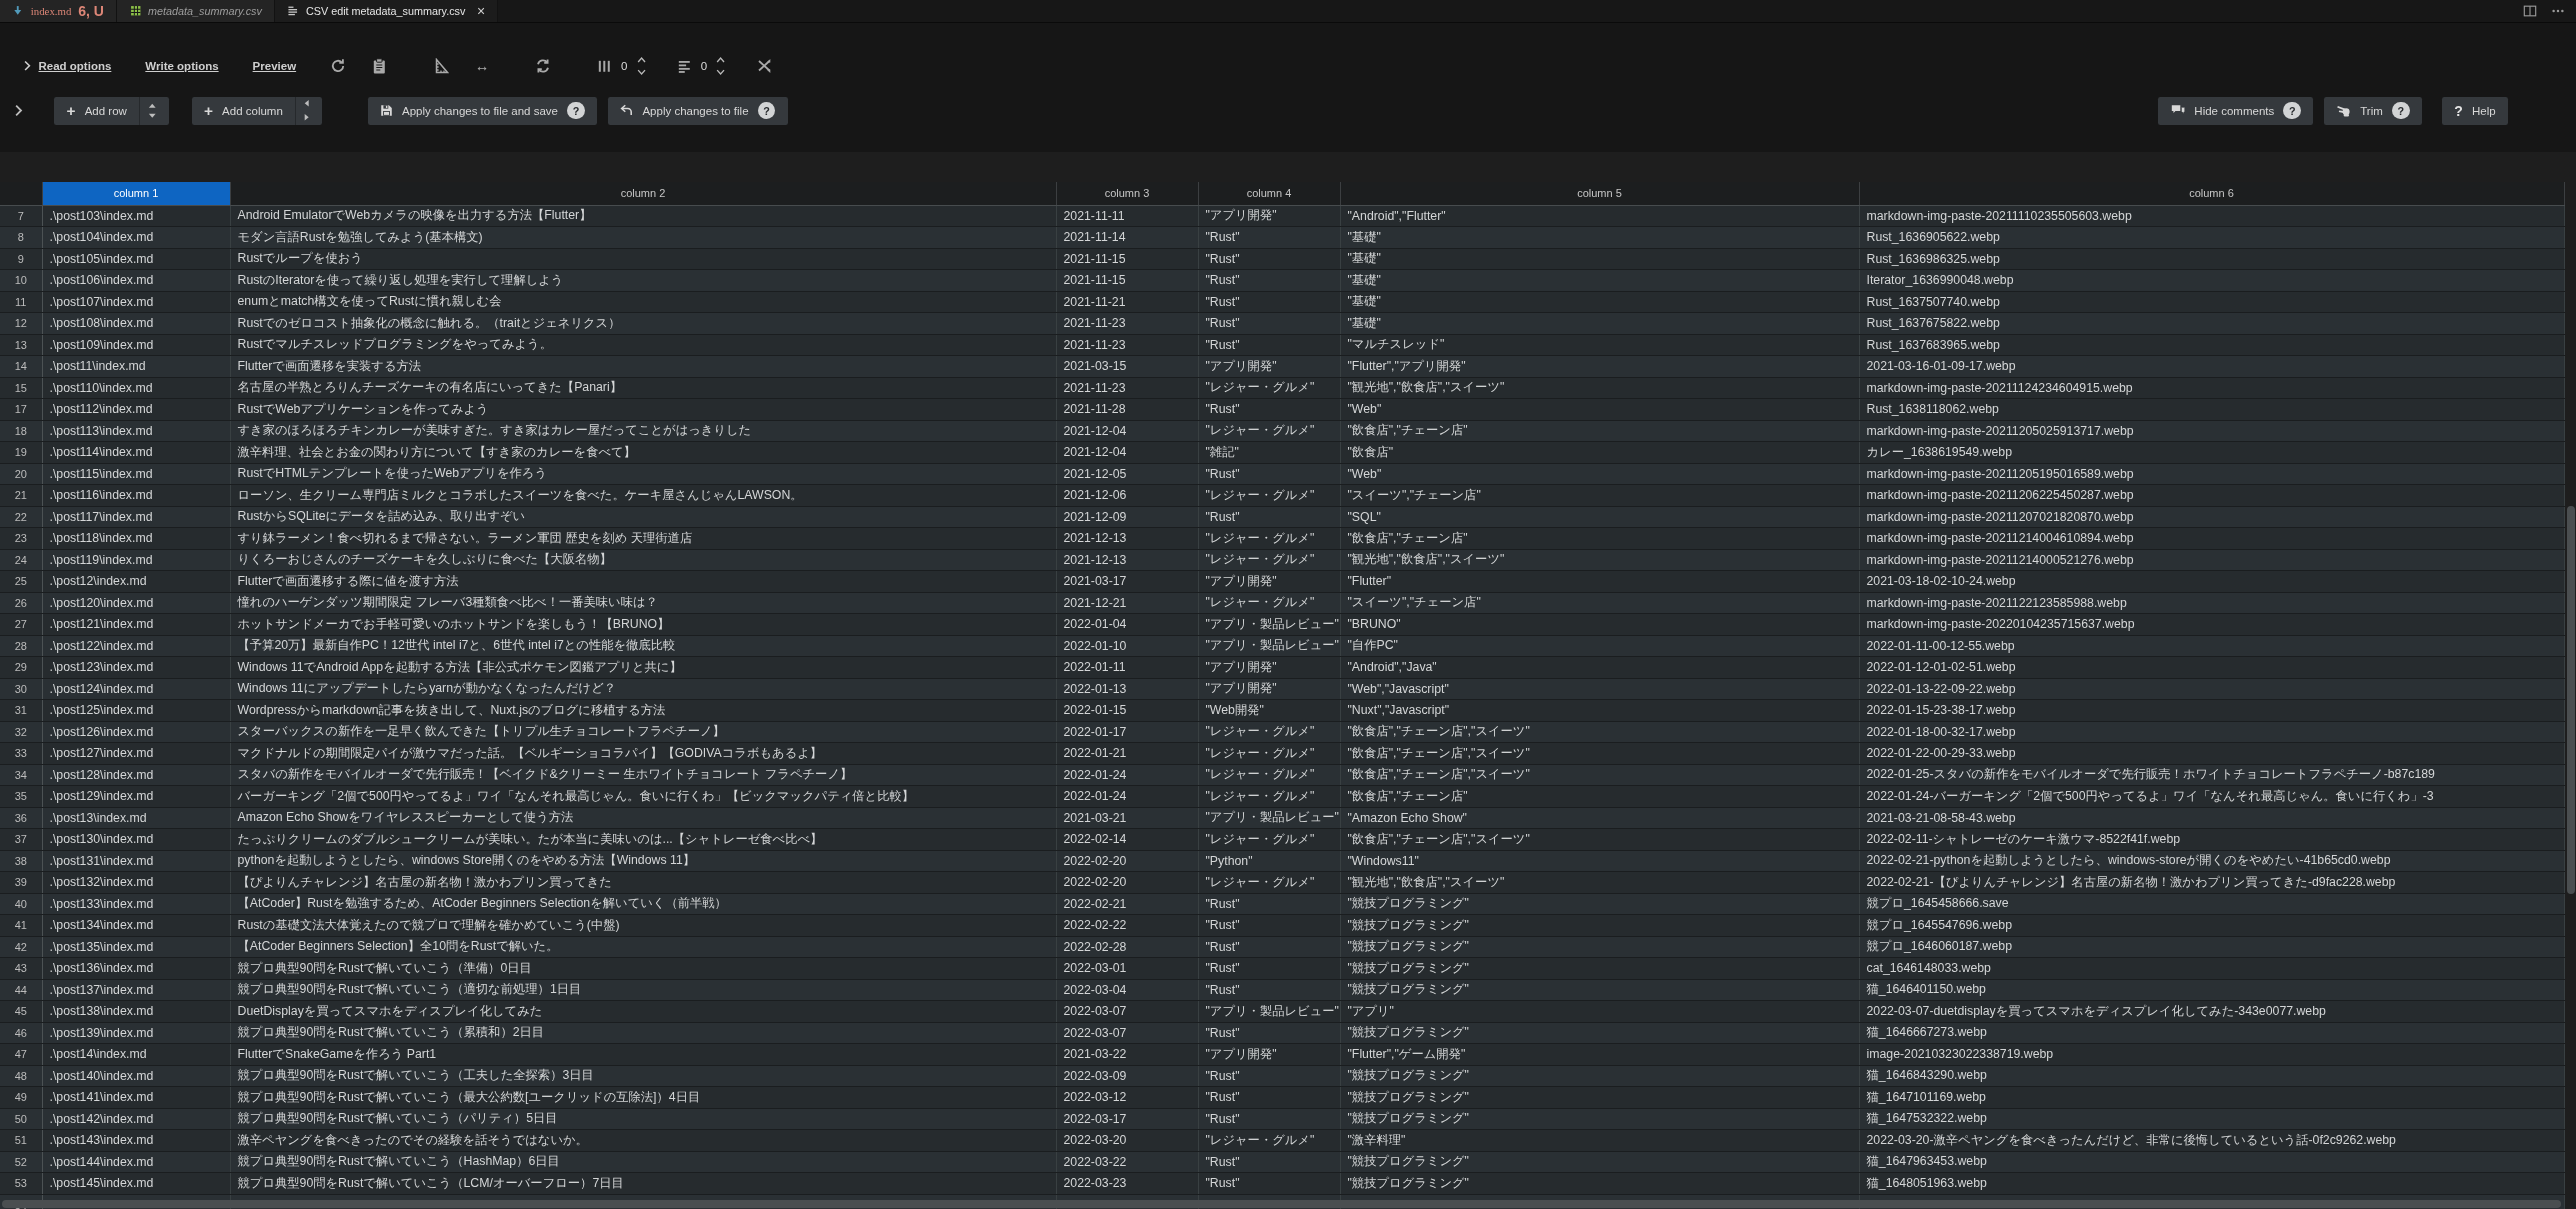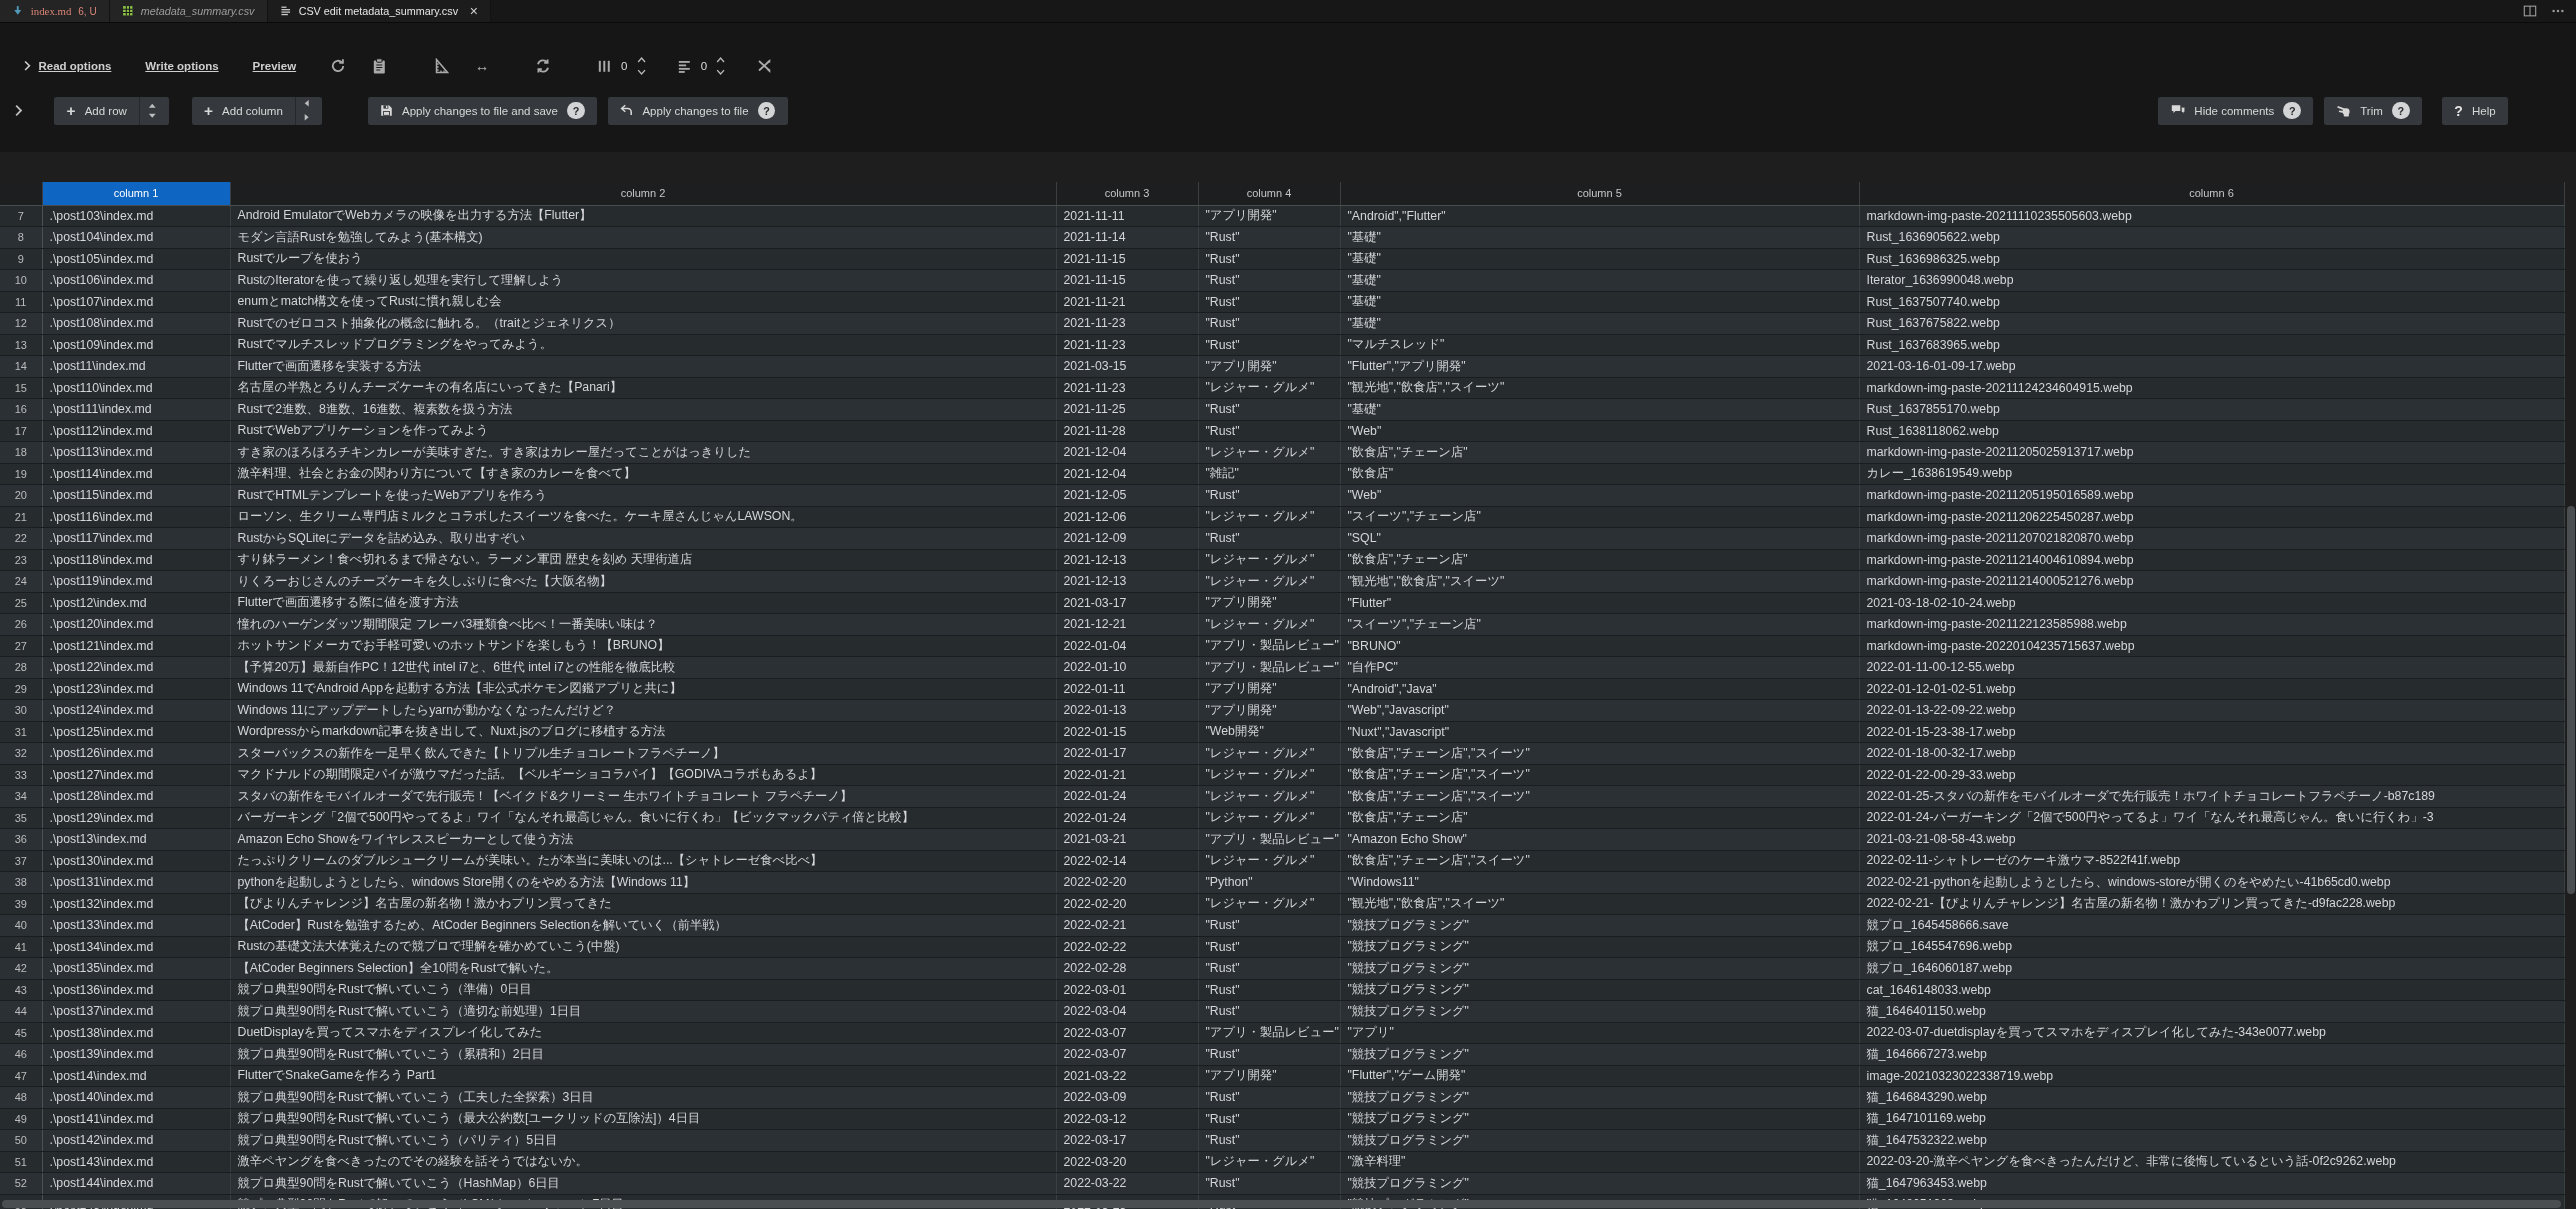--- a/index.html
+++ b/index.html
@@ -7,21 +7,21 @@
   body { font-family:"Liberation Sans","DejaVu Sans",sans-serif; }
   .window { width:2576px; height:1210px; background:#161616; overflow:hidden; position:relative; }
 
   
   .tabbar { height:23px; background:#171717; display:flex; align-items:stretch; border-bottom:0.8px solid #0a0a0a; }
   .tab { display:flex; align-items:center; gap:7px; padding:0 12.3px; font-size:10.8px; color:#9d9d9d;
          background:#242424; border-right:0.8px solid #121212; cursor:default; }
   .tab.active { background:#1c1c1c; color:#e6e6e6; }
   .tab .label.mod { color:#dd8677;font-family:Liberation Serif, serif; }
   .tab .label.italic { font-style:italic; }
-  .tab .badge { color:#dd8677; font-size:10px; }
+  .tab .badge { color:#dd8677; font-size:14px;font-weight:bold; }
   .tab .close { font-size:14px; color:#d0d0d0; margin-left:4.6px; line-height:1; }
   .tab-icon { display:inline-flex; }
   .tabbar-actions { margin-left:auto; display:flex; align-items:center; gap:14px; padding-right:10.8px; }
 
   
   .toolbar1 { height:40px; margin-top:23px; display:flex; align-items:center; padding-left:23px; background:#161616; }
   .t1-label { font-size:11.5px; font-weight:bold; color:#cfcfcf; display:flex; align-items:center; gap:7px; margin-right:34px;text-decoration:underline; }
   .t1-icon { display:inline-flex; margin-right:26px; }
   .t1-gap { width:20px; }
   .arrow-glyph { font-size:14.6px; color:#a9a9a9; margin-right:26px; }
@@ -384,29 +384,20 @@
           </tr>
           <tr class="ra">
             <td class="gutter">15</td>
             <td>.\post110\index.md</td>
             <td>名古屋の半熟とろりんチーズケーキの有名店にいってきた【Panari】</td>
             <td>2021-11-23</td>
             <td>"レジャー・グルメ"</td>
             <td>"観光地","飲食店","スイーツ"</td>
             <td>markdown-img-paste-20211124234604915.webp</td>
           </tr>
-          <tr class="rb">
-            <td class="gutter">16</td>
-            <td>.\post111\index.md</td>
-            <td>Rustで2進数、8進数、16進数、複素数を扱う方法</td>
-            <td>2021-11-25</td>
-            <td>"Rust"</td>
-            <td>"基礎"</td>
-            <td>Rust_1637855170.webp</td>
-          </tr>
           <tr class="ra">
             <td class="gutter">17</td>
             <td>.\post112\index.md</td>
             <td>RustでWebアプリケーションを作ってみよう</td>
             <td>2021-11-28</td>
             <td>"Rust"</td>
             <td>"Web"</td>
             <td>Rust_1638118062.webp</td>
           </tr>
           <tr class="rb">

